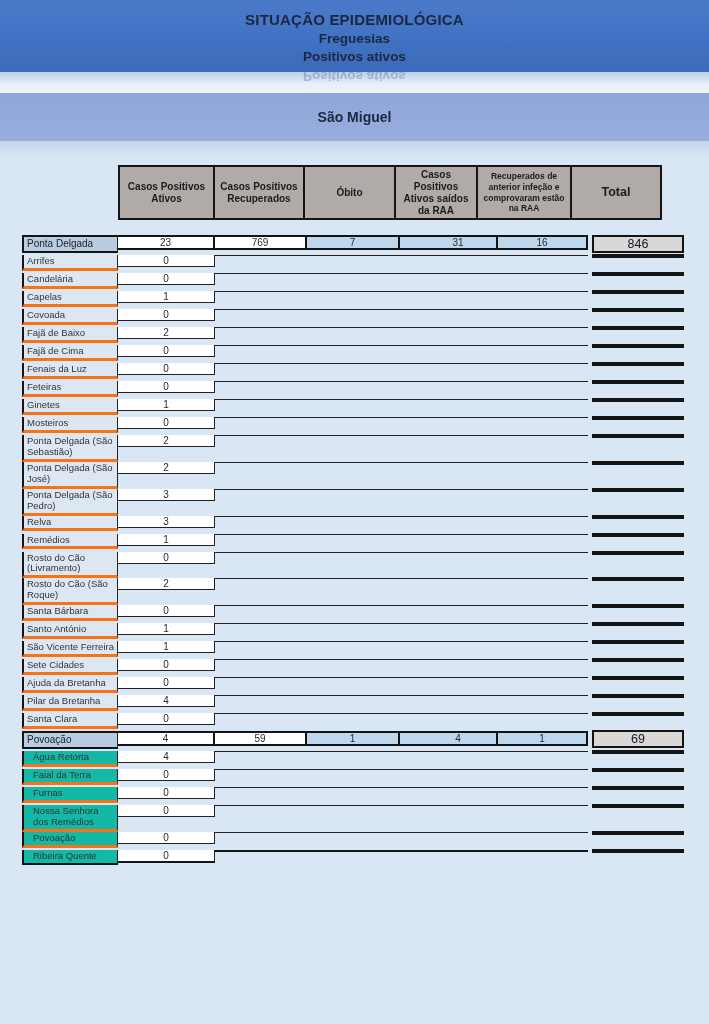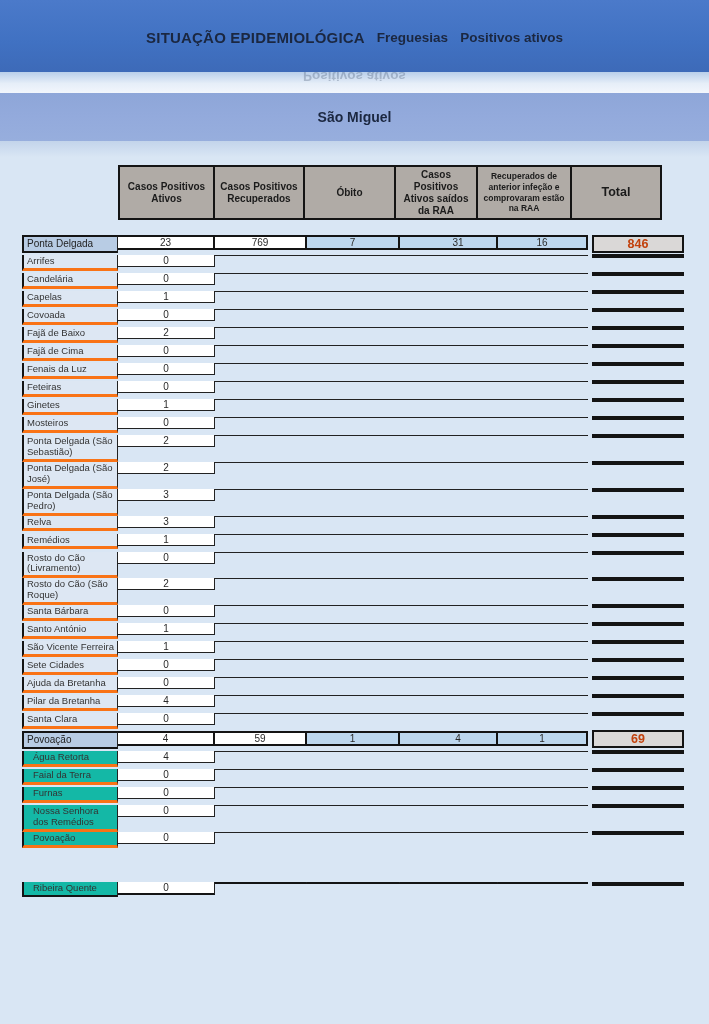--- a/index.html
+++ b/index.html
@@ -7,22 +7,22 @@
     width:709px;height:1024px;
     font-family:"Liberation Sans", sans-serif;
     background:#d9e6f4;
   }
   .sheet{position:relative;width:709px;height:1024px;overflow:hidden;background:var(--page-bg);}
 
   
   .band-top{
     height:72px;
     background:linear-gradient(180deg,#4b7aca 0%,#4071c2 60%,#3d6ab8 100%);
-    display:flex;flex-direction:row;align-items:center;justify-content:center;
-    gap:12px;padding-top:2px;box-sizing:border-box;
+    display:flex;flex-direction:column;align-items:center;justify-content:center;
+    gap:3px;padding-top:2px;box-sizing:border-box;
   }
   .t1{font-size:15px;font-weight:bold;color:var(--title-ink);letter-spacing:.2px;}
   .t2,.t3{font-size:13.5px;font-weight:bold;color:var(--title-ink);}
   .band-reflect{
     height:21px;overflow:hidden;position:relative;
     background:linear-gradient(180deg,#b9cfea 0%,#e6eef8 55%,#f2f6fc 100%);
   }
   .reflect-text{
     position:absolute;top:-3px;left:0;right:0;text-align:center;
     transform:scaleY(-1);opacity:.30;filter:blur(.4px);
@@ -74,23 +74,23 @@
     display:flex;align-items:center;justify-content:center;
     font-size:10px;color:#222;
   }
   .trow + .trow .ctotal{margin-top:-1px;}
 
   .trow.summary{min-height:20px;}
   .trow.summary .cell{border-top:2px solid #141414;border-bottom:2px solid #141414;}
   .trow.summary .clabel{background:var(--summary-label-bg);font-size:10px;color:#222;}
   .trow.summary .cval{border-right-width:2px;border-right-color:#141414;}
   .trow.summary .sblue{background:var(--summary-blue-bg);}
-  .trow.summary .ctotal{background:var(--summary-total-bg);font-weight:bold;font-size:12.5px;color:#c2410c;}
+  .trow.summary .ctotal{background:var(--summary-total-bg);font-weight:normal;font-size:12.5px;color:#0f172a;}
   .trow.pv .clabel{background:#14b8a6;padding-left:9px;}
-  .trow:last-child .cell{border-bottom:2px solid #141414;margin-top:32px;}
+  .trow:last-child .cell{border-bottom:2px solid #141414;}
 </style>
 </head>
 <body>
 
 <div class="sheet">
 
   <div class="band-top">
     <div class="t1">SITUAÇÃO EPIDEMIOLÓGICA</div>
     <div class="t2">Freguesias</div>
     <div class="t3">Positivos ativos</div>

